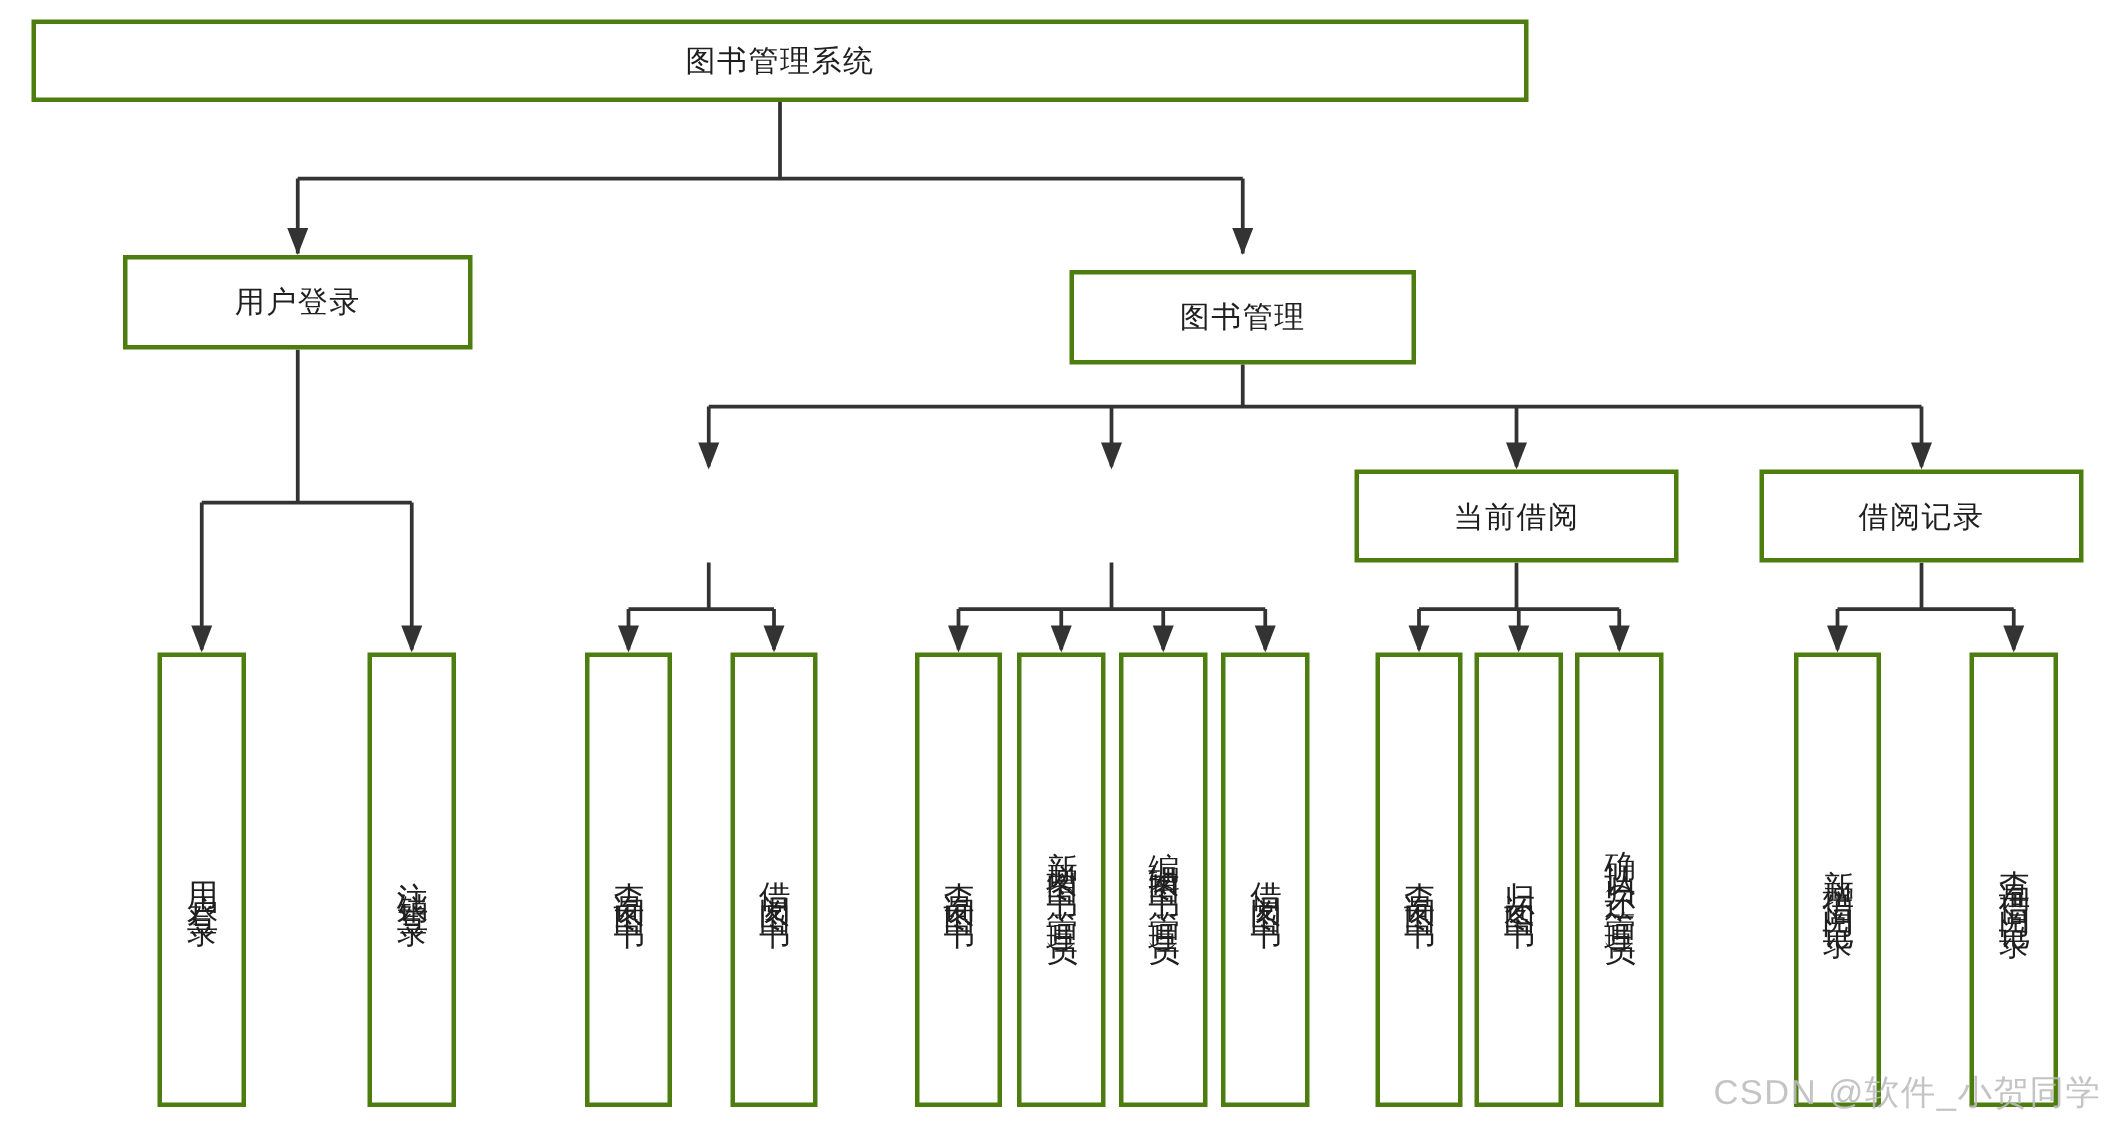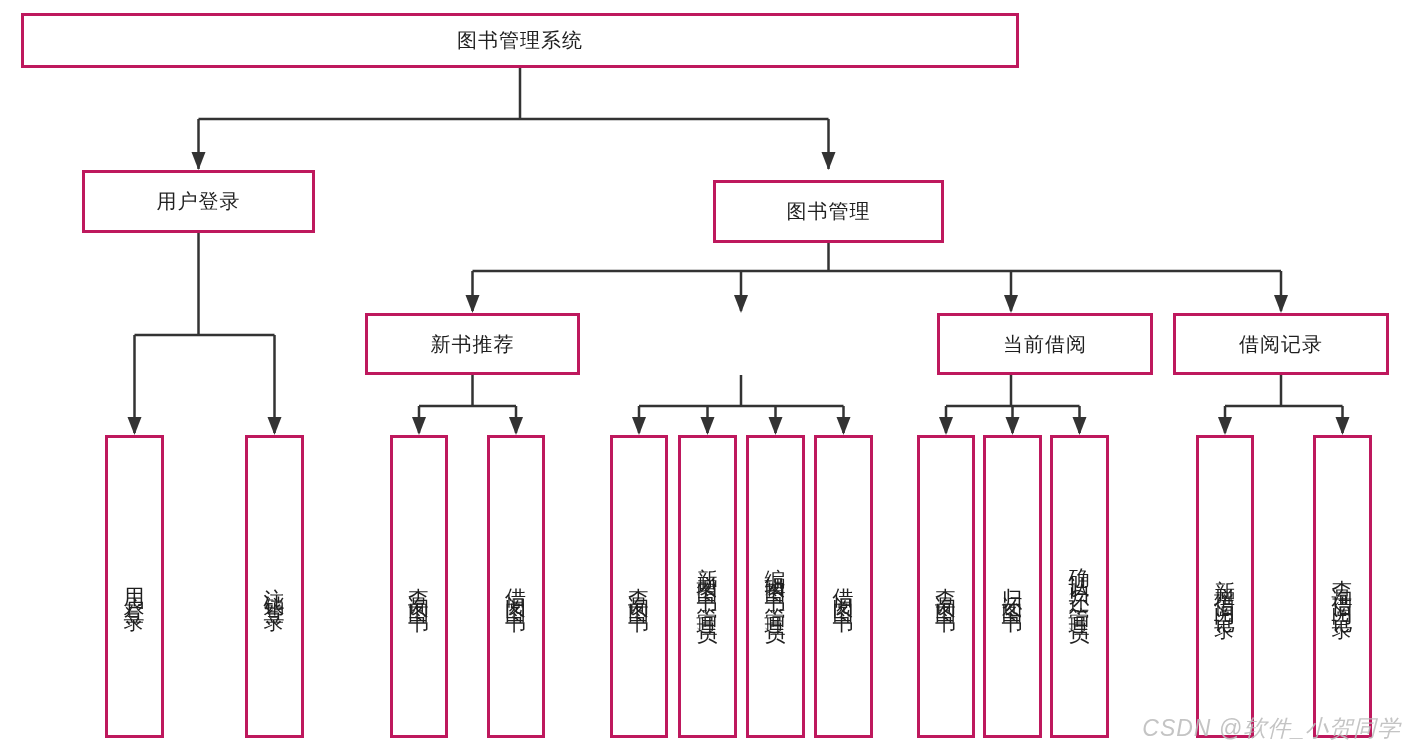--- a/index.html
+++ b/index.html
@@ -7,21 +7,21 @@
     position:relative;
     width:1405px;height:747px;
     background:#ffffff;
     font-family:"Liberation Sans", sans-serif;
     overflow:hidden;
   }
   #connectors{position:absolute;left:0;top:0;z-index:1;}
   .box{
     position:absolute;
     background:#ffffff;
-    border:3px solid #be185d;
+    border:3px solid #4d7c0f;
     box-sizing:border-box;
     display:flex;
     align-items:center;
     justify-content:center;
     color:#1f1f1f;
     z-index:2;
     text-align:right;
   }
   .h-box{font-size:20px;letter-spacing:1px;}
   .v-box{
@@ -32,21 +32,21 @@
     writing-mode:vertical-rl;
     text-orientation:mixed;
     letter-spacing:8px;
     line-height:1;
   }
   .root{left:21px;top:13px;width:998px;height:55px;}
   .n-user-login{left:82px;top:170px;width:233px;height:63px;}
   .n-book-mgmt{left:713px;top:180px;width:231px;height:63px;}
   .n-newbooks{left:365px;top:313px;width:215px;height:62px;}
   .n-borrowing{left:633px;top:313px;width:216px;height:62px;}
-  .n-current{left:937px;top:313px;width:216px;height:62px;}
+  .n-current{left:903px;top:313px;width:216px;height:62px;}
   .n-records{left:1173px;top:313px;width:216px;height:62px;}
   .lf-u1{left:105px;width:59px;}
   .lf-u2{left:245px;width:59px;}
   .lf-n1{left:390px;width:58px;}
   .lf-n2{left:487px;width:58px;}
   .lf-b1{left:610px;width:58px;}
   .lf-b2{left:678px;width:59px;}
   .lf-b3{left:746px;width:59px;}
   .lf-b4{left:814px;width:59px;}
   .lf-c1{left:917px;width:58px;}
@@ -56,21 +56,20 @@
   .lf-r2{left:1313px;width:59px;}
   .watermark{
     position:absolute;
     right:4px;bottom:3px;
     font-size:23px;
     color:#bcbcbc;
     opacity:0.88;
     z-index:3;
     letter-spacing:1px;
     white-space:nowrap;
-    font-style:italic;
   }
 </style>
 </head>
 <body>
 
 <div id="stage">
 
   <svg id="connectors" width="1405" height="747" viewBox="0 0 1405 747" aria-hidden="true">
     <g stroke="#333333" stroke-width="2.5" fill="none">
 
@@ -109,21 +108,20 @@
       <path d="M1218,417 L1232,417 L1225,435 Z"></path>
       <path d="M1335.5,417 L1349.5,417 L1342.5,435 Z"></path>
     </g>
   </svg>
 
   <div class="box h-box root">图书管理系统</div>
 
   <div class="box h-box n-user-login">用户登录</div>
   <div class="box h-box n-book-mgmt">图书管理</div>
 
-  <div class="box h-box n-newbooks">新书推荐</div>
   <div class="box h-box n-current">当前借阅</div>
   <div class="box h-box n-records">借阅记录</div>
 
   <div class="box v-box lf-u1">
     <span class="v-label">用户登录</span>
   </div>
   <div class="box v-box lf-u2">
     <span class="v-label">注销登录</span>
   </div>
 

